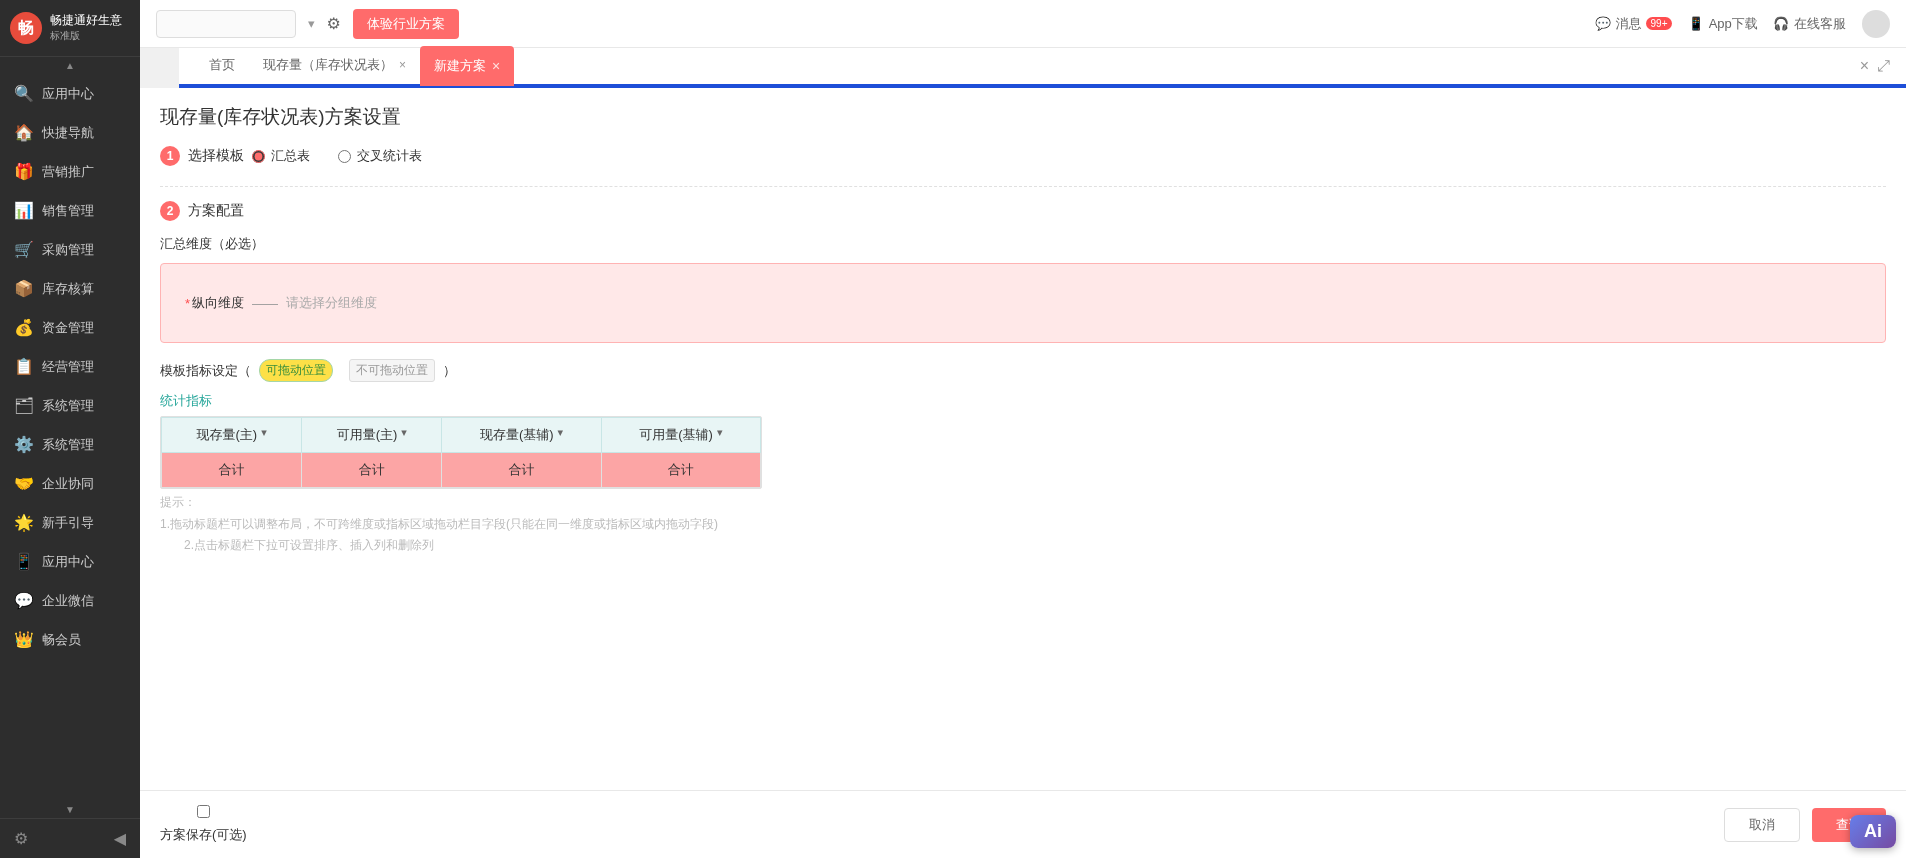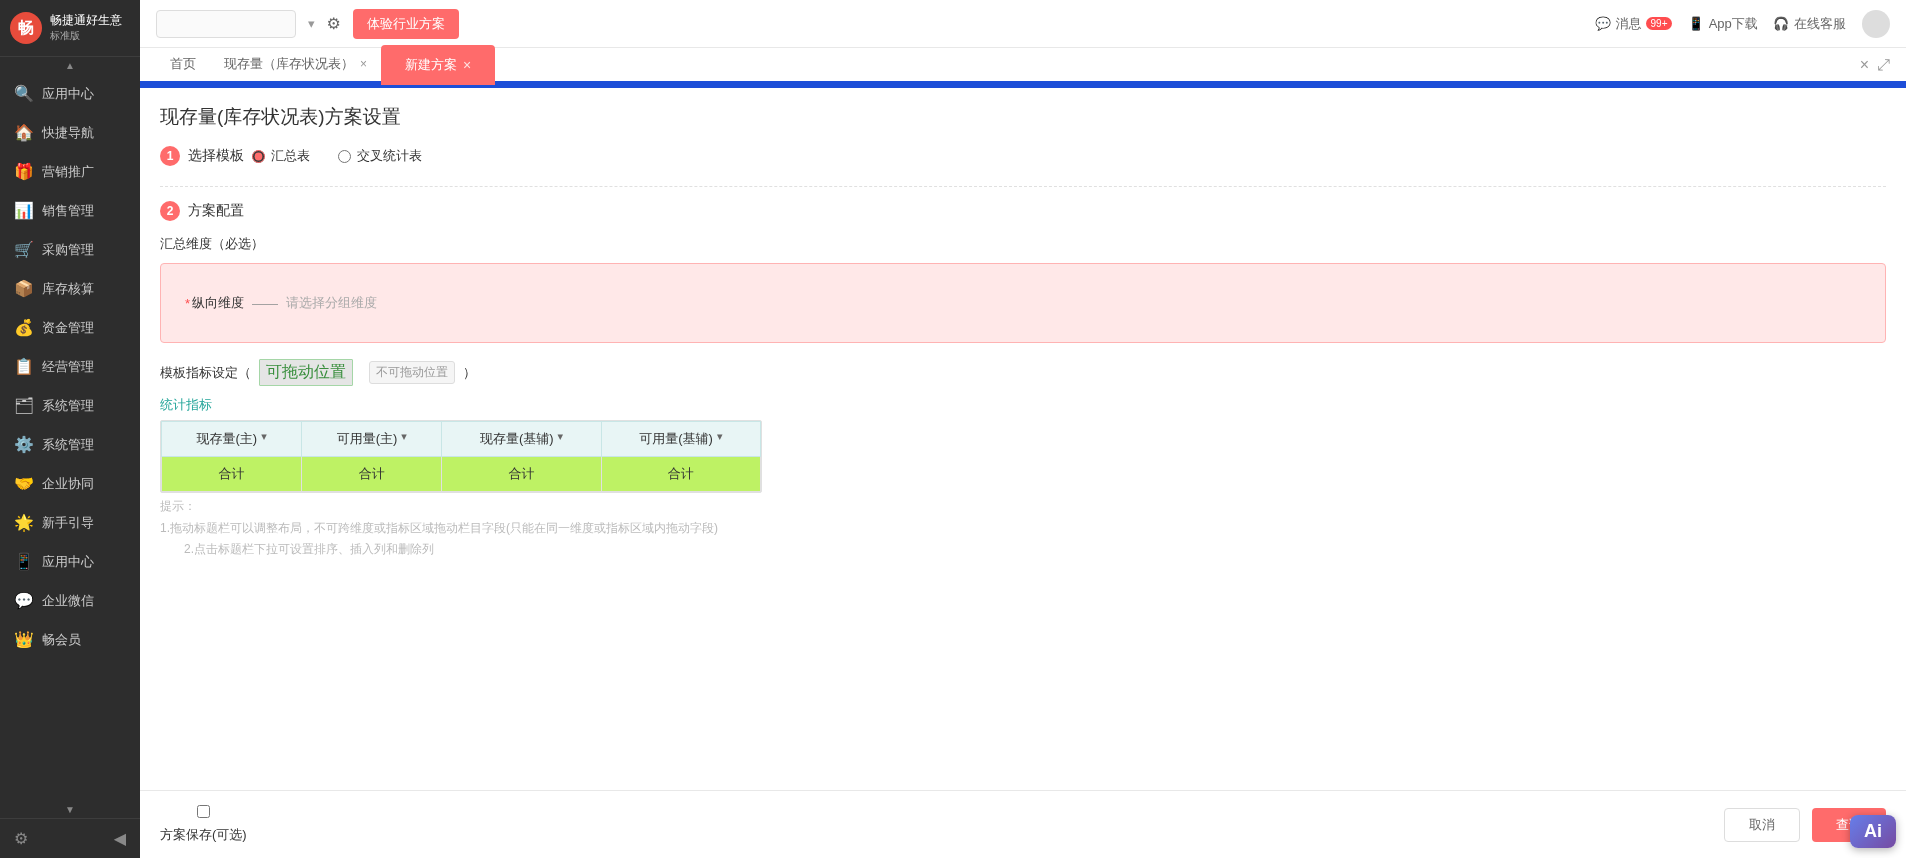--- a/index.html
+++ b/index.html
@@ -80,35 +80,36 @@
       border-radius: 10px; font-size: 10px;
       padding: 1px 5px; min-width: 18px; text-align: center;
     }
     .topbar-avatar { width: 28px; height: 28px; border-radius: 50%; background: #ddd; }
 
     
     .tabs-bar {
       background: #fff;
       display: flex; align-items: center;
       padding: 0 16px;
-      border-bottom: 7px solid #1d4ed8;
+      border-bottom: 4px solid #1d4ed8;
       flex-shrink: 0;
       height: 40px;
+      margin-left: 39px;
     }
     .tab {
       display: flex; align-items: center; gap: 6px;
       padding: 0 14px; height: 40px; cursor: pointer;
       font-size: 13px; color: #666; border-bottom: 2px solid transparent;
     }
     .tab-close { color: #999; font-size: 12px; }
     .tab-new {
       background: #ff6b6b; color: #fff;
       border-radius: 4px 4px 0 0;
       display: flex; align-items: center; gap: 6px;
-      padding: 0 24px; height: 40px; cursor: pointer; font-size: 13px;
+      padding: 0 14px; height: 40px; cursor: pointer; font-size: 13px;
     }
     .tab-close-btn { color: rgba(255,255,255,0.8); font-size: 14px; }
     
     .tabs-right { margin-left: auto; display: flex; align-items: center; gap: 8px; }
     .tabs-right-icon { color: #999; cursor: pointer; font-size: 16px; }
 
     
     .content { flex: 1; overflow-y: auto; padding: 0; position: relative; }
     .content-inner { padding: 16px 20px; background: #fff; min-height: 100%; }
 
@@ -144,41 +145,41 @@
       padding: 20px 24px;
       margin-bottom: 16px;
       min-height: 80px;
       display: flex; align-items: center;
     }
     .dim-required { color: #ff4d4f; }
 
     
     .indicator-settings { font-size: 13px; color: #333; margin-bottom: 10px; display: flex; align-items: center; gap: 8px; }
     .indicator-tag-draggable {
-      background: #e5e5e5; border: 1px solid #a5d6a7;
-      border-radius: 1px; padding: 2px 6px; font-size: 16px; color: #388e3c;
+      background: #fde047; border: 1px solid #a5d6a7;
+      border-radius: 11px; padding: 2px 6px; font-size: 12px; color: #388e3c;
     }
     .indicator-tag-fixed {
       background: #f5f5f5; border: 1px solid #ddd;
       border-radius: 3px; padding: 2px 6px; font-size: 12px; color: #999;
     }
 
     
     .stats-section { border: 1px solid #e0e0e0; border-radius: 2px; display: inline-block; min-width: 600px; }
     .stats-label { color: #26a69a; font-size: 13px; margin-bottom: 6px; }
     .stats-table { border-collapse: collapse; width: 600px; }
     .stats-table th {
       background: #e8f5f5;
       border: 1px solid #c8e6e6;
       padding: 8px 12px;
       font-size: 13px; font-weight: normal; color: #333;
       text-align: center;
     }
     .stats-table td {
-      background: #bef264;
+      background: #fca5a5;
       border: 1px solid #e0e0e0;
       padding: 8px 12px;
       font-size: 13px; color: #333;
       text-align: center;
     }
     .col-header { display: flex; align-items: flex-start; justify-content: center; gap: 4px; }
     .dropdown-arrow { color: #666; font-size: 11px; }
 
     
     .tips { color: #bbb; font-size: 12px; margin-top: 0; line-height: 1.8; }

